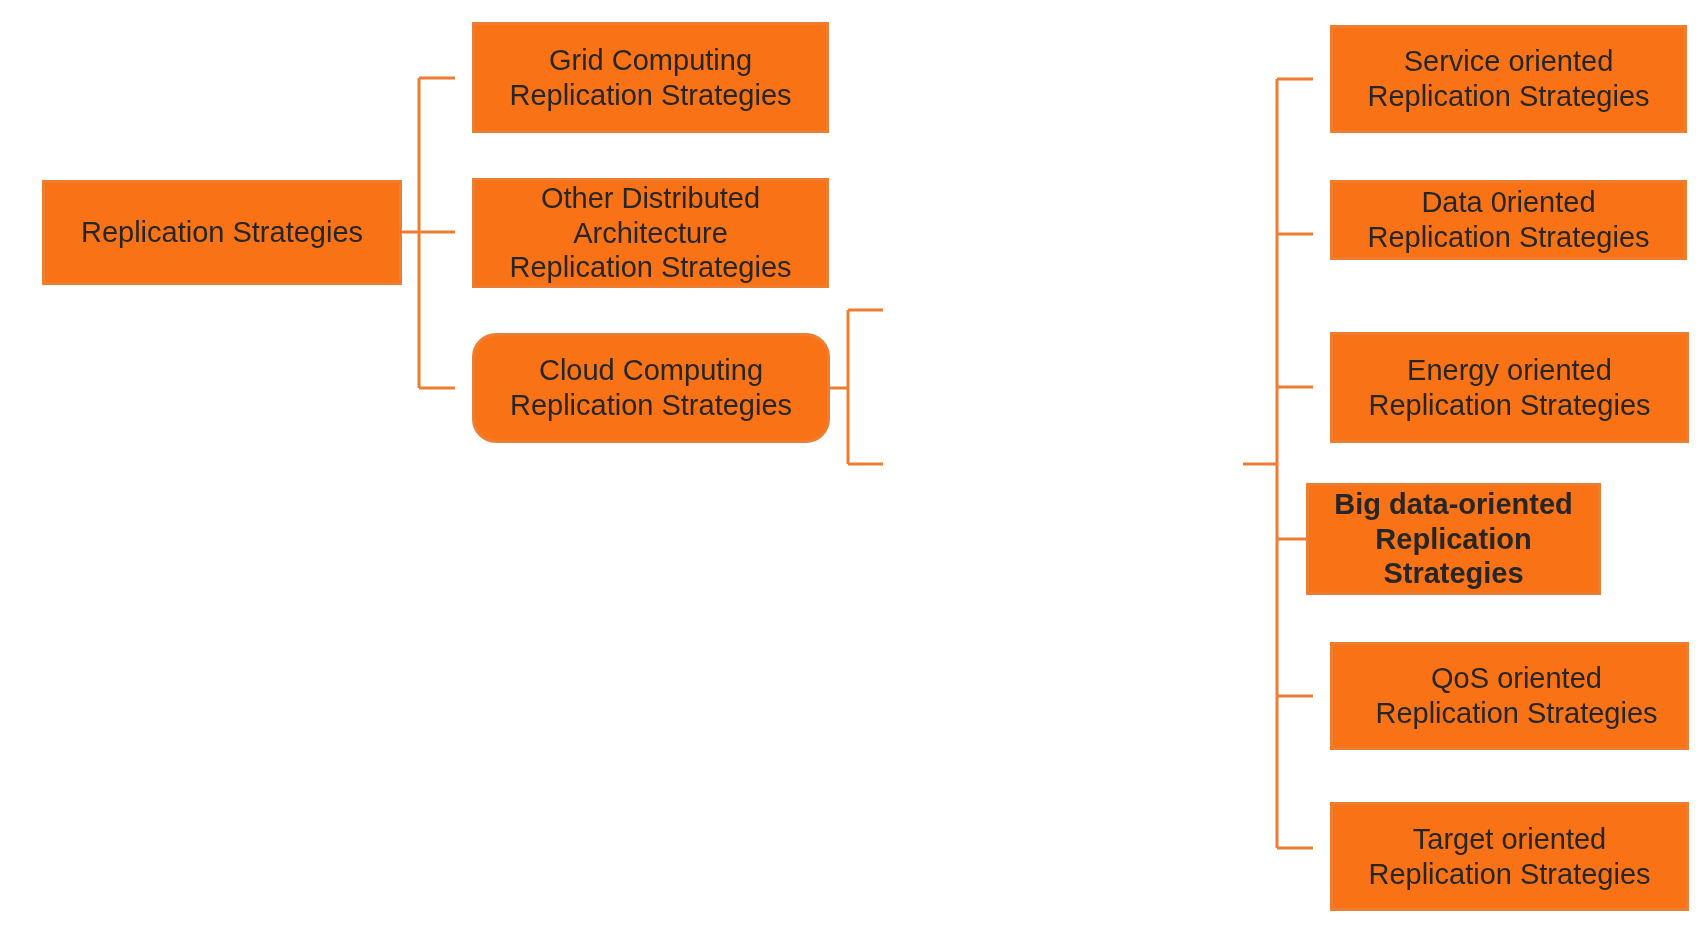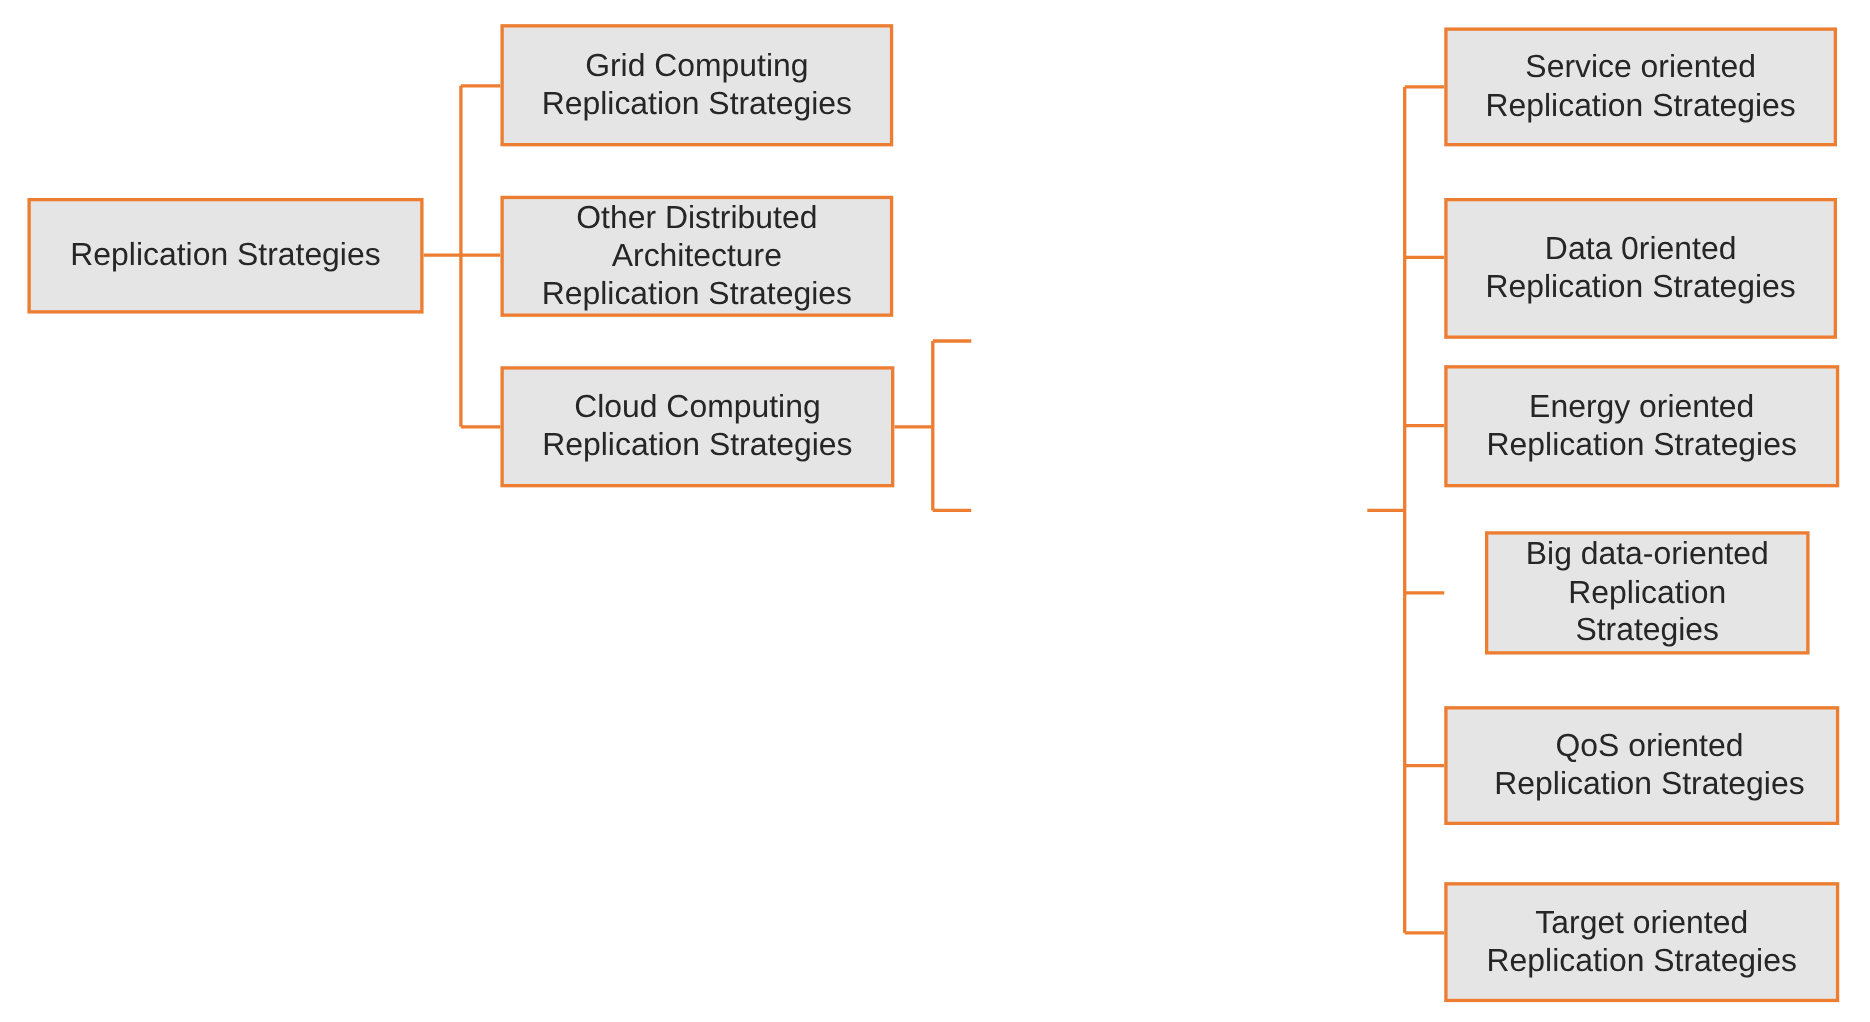--- a/index.html
+++ b/index.html
@@ -22,30 +22,31 @@
   }
   .connectors path{
     stroke:var(--accent);
     stroke-width:3;
     fill:none;
   }
   .node{
     position:absolute;
     box-sizing:border-box;
     border:3px solid var(--accent);
-    background:#e5e5e5;
+    background:#f97316;
     color:var(--text);
     display:flex;
     align-items:center;
     justify-content:center;
     text-align:center;
     font-size:29px;
     line-height:1.2;
     white-space:pre-line;
     padding:2px 8px;
+    margin-left:17px;
   }
 </style>
 </head>
 <body>
 
 <div class="stage">
 
   <svg class="connectors" viewBox="0 0 1700 929" xmlns="http://www.w3.org/2000/svg">
     <path d="M385 232 H455 M419 78 V388 M419 78 H455 M419 388 H455"></path>
     <path d="M813 388 H848 M848 310 V464 M848 310 H883 M848 464 H883"></path>
@@ -54,35 +55,35 @@
 
   <div class="node" style="left:25px;top:180px;width:360px;height:105px;">Replication Strategies</div>
 
   <div class="node" style="left:455px;top:22px;width:357px;height:111px;">Grid Computing
 Replication Strategies</div>
 
   <div class="node" style="left:455px;top:178px;width:357px;height:110px;text-align:center;">Other Distributed
 Architecture
 Replication Strategies</div>
 
-  <div class="node" style="left:455px;top:333px;width:358px;height:110px;">Cloud Computing
+  <div class="node" style="left:455px;top:333px;width:358px;height:110px;border-radius:24px;">Cloud Computing
 Replication Strategies</div>
 
 
 
   <div class="node" style="left:1313px;top:25px;width:357px;height:108px;">Service oriented
 Replication Strategies</div>
 
-  <div class="node" style="left:1313px;top:180px;width:357px;height:128px;">Data 0riented
+  <div class="node" style="left:1313px;top:180px;width:357px;height:80px;">Data 0riented
 Replication Strategies</div>
 
   <div class="node" style="left:1313px;top:332px;width:359px;height:111px;">Energy oriented
 Replication Strategies</div>
 
-  <div class="node" style="left:1350px;top:483px;width:295px;height:112px;">Big data-oriented
+  <div class="node" style="left:1289px;top:483px;width:295px;height:112px;font-weight:bold;">Big data-oriented
 Replication Strategies</div>
 
   <div class="node" style="left:1313px;top:642px;width:359px;height:108px;padding-left:22px;">QoS oriented
 Replication Strategies</div>
 
   <div class="node" style="left:1313px;top:802px;width:359px;height:109px;">Target oriented
 Replication Strategies</div>
 
 </div>
 

